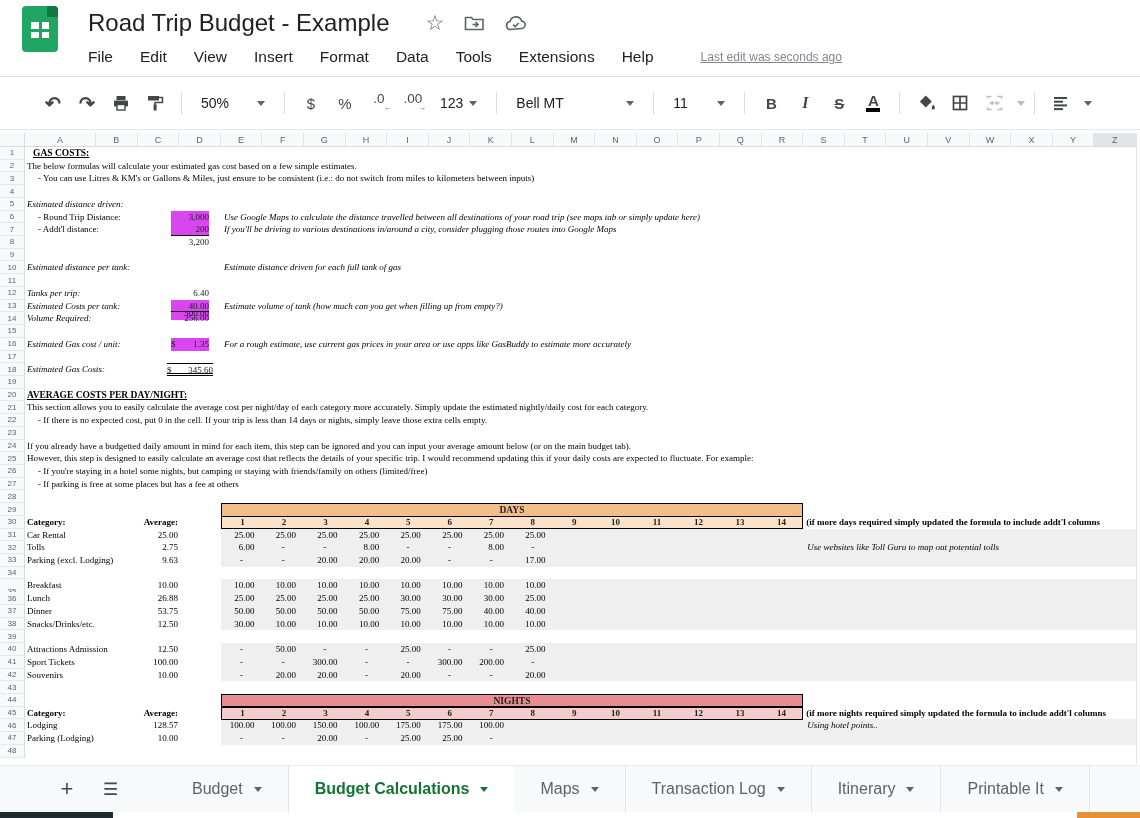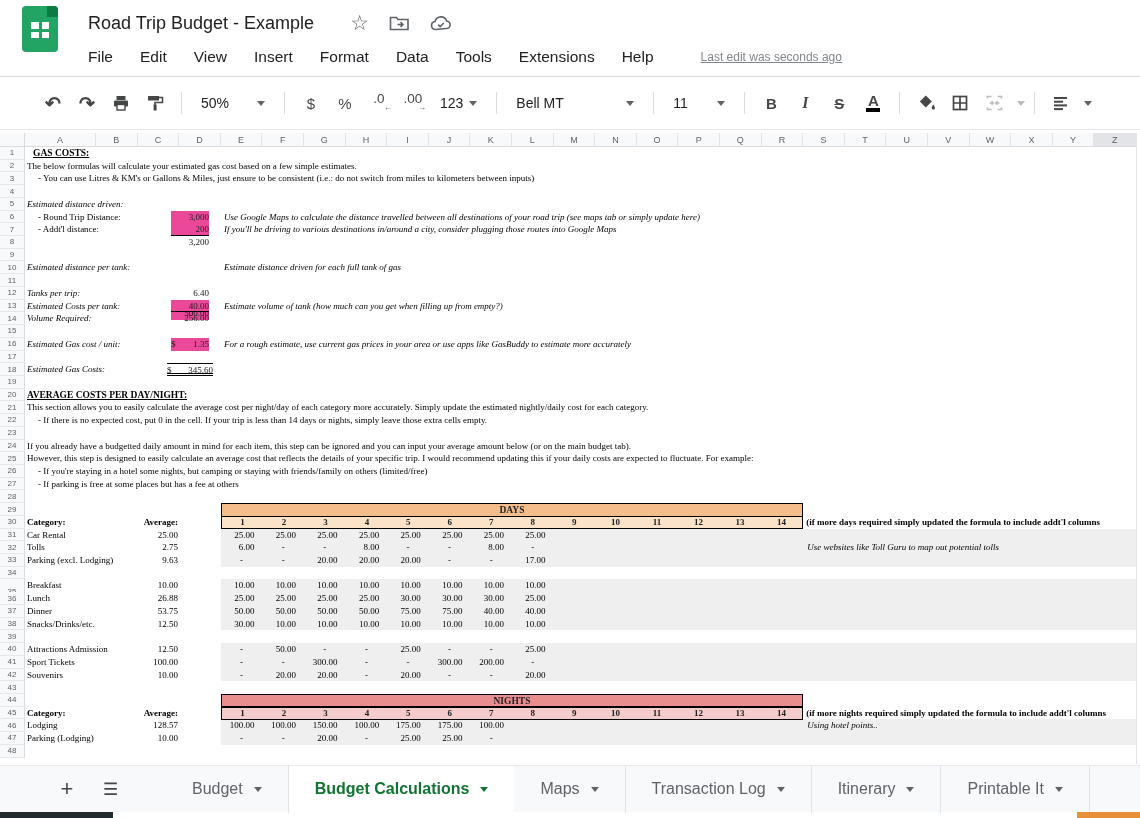--- a/index.html
+++ b/index.html
@@ -7,21 +7,21 @@
        font-family:"Liberation Sans",sans-serif;color:#202124}
   .abs{position:absolute}
   
   #logo{left:22px;top:6px;width:36px;height:46px}
   #logo .body{position:absolute;inset:0;background:#21a464;border-radius:4px}
   #logo .fold{position:absolute;right:0;top:0;width:11px;height:11px;background:#0e7a43;border-radius:0 4px 0 0}
   #logo .gridico{position:absolute;left:9px;top:16px;width:18px;height:16px;background:#fff}
   #logo .gridico:before{content:"";position:absolute;left:0;top:6.5px;width:18px;height:3px;background:#21a464}
   #logo .gridico:after{content:"";position:absolute;left:7.5px;top:0;width:3px;height:16px;background:#21a464}
   #titlerow{left:88px;top:7px;height:32px;display:flex;align-items:center;gap:20px}
-  #doc-title{font-size:18px;color:#202124;white-space:nowrap}
+  #doc-title{font-size:24px;color:#202124;white-space:nowrap}
   .hico{color:#5f6368;display:flex;align-items:center}
   #star-ic{font-size:21px;margin-left:16px}
   #menubar{left:88px;top:44px;height:26px;display:flex;align-items:center;gap:27px;font-size:15.5px}
   #menubar .mi{cursor:default}
   #last-edit{color:#80868b;text-decoration:underline;margin-left:20px;font-size:12px;white-space:nowrap}
   
   #toolbar{left:0;top:76px;width:1140px;height:54px;border-top:1px solid #dadce0;border-bottom:1px solid #e4e6e8;
            display:flex;align-items:center;padding-left:36px;box-sizing:border-box;background:#fff}
   .tbtn{display:flex;align-items:center;justify-content:center;height:26px;min-width:26px;margin:0 4px;
         color:#444746;font-size:15px;border-radius:4px}
@@ -45,21 +45,21 @@
         box-sizing:border-box;font-size:9px;color:#5f6368;display:flex;align-items:center;justify-content:center}
   .colh.active{background:#e2e4e7}
   .rowh{left:0;width:25px;background:#f8f9fa;border-right:1px solid #d9dcdf;border-bottom:1px solid #e6e8ea;
         box-sizing:border-box;font-size:8px;color:#5f6368;display:flex;align-items:center;justify-content:center}
   #sheet-right-edge{top:0;width:1px;height:631px;background:#e0e3e7}
   .cellline{height:12.7px;line-height:12.7px;white-space:nowrap;font-family:"Liberation Serif",serif;font-size:9px;color:#000}
   .sech{font-weight:bold;text-decoration:underline;font-size:9.5px}
   .itc{font-style:italic}
   .bold{font-weight:bold}
   .vbox{height:12.7px;line-height:12.7px;font-family:"Liberation Serif",serif;font-size:9px;text-align:right;box-sizing:border-box}
-  .shade{background:#ec4899}
+  .shade{background:#d946ef}
   .bb{border-bottom:1px solid #000}
   .total{border-top:1px solid #000;border-bottom:3px double #000}
   .curflex{display:flex;justify-content:space-between}
   .band{box-sizing:border-box;border:1px solid #000;display:flex;align-items:center;justify-content:center;
         font-family:"Liberation Serif",serif;font-weight:bold;font-size:9.5px}
   .numsrow{box-sizing:border-box;border:1px solid #000;display:flex}
   .numcell{flex:1;text-align:center;font-family:"Liberation Serif",serif;font-weight:bold;font-size:9px;line-height:11px}
   .grayband{background:#efefef}
   
   #tabbar{left:0;top:765px;width:1140px;height:47px;background:#f8f9fa;border-top:1px solid #e8eaed;

